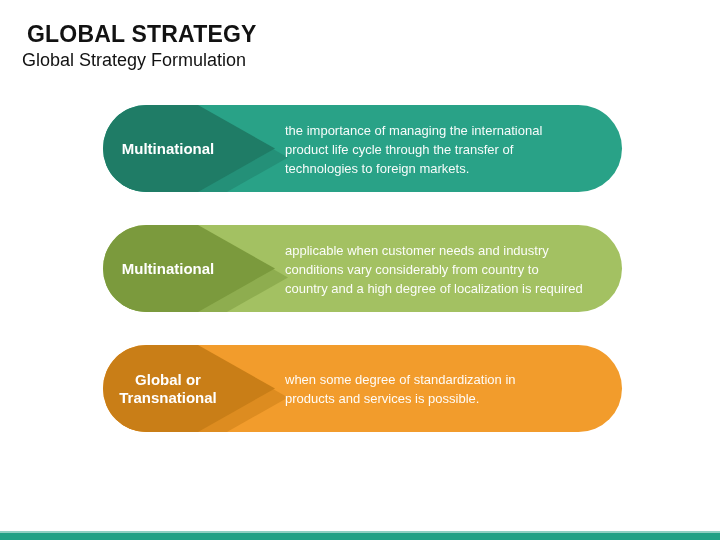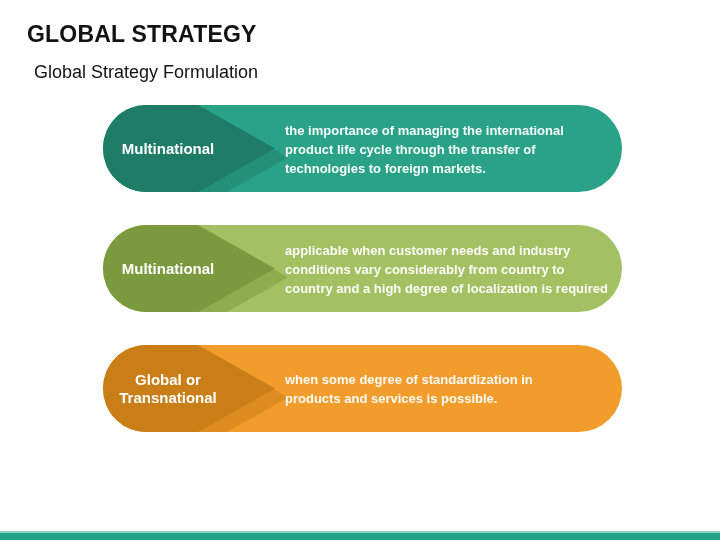--- a/index.html
+++ b/index.html
@@ -18,21 +18,21 @@
     margin: 9px;
     font-size: 23px;
     font-weight: 700;
     color: #121212;
     letter-spacing: 0.2px;
   }
   .subtitle {
     position: absolute;
     left: 18px;
     top: 46px;
-    margin: 16px;
+    margin: 4px;
     font-size: 18px;
     font-weight: 400;
     color: #121212;
   }
   .row {
     position: absolute;
     left: 103px;
     width: 519px;
     height: 87px;
     border-radius: 44px;
@@ -67,21 +67,21 @@
     white-space: pre-line;
   }
   .row-desc {
     position: absolute;
     left: 182px;
     right: 8px;
     top: 50%;
     transform: translateY(-50%);
     color: rgba(255,255,255,0.96);
     font-size: 13px;
-    font-weight: 700;
+    font-weight: 400;
     line-height: 19px;
     white-space: pre-line;
   }
   .footer-bar {
     position: absolute;
     left: 0;
     bottom: 0;
     width: 100%;
     height: 7px;
     border-top: 2px solid #8fd0c2;

